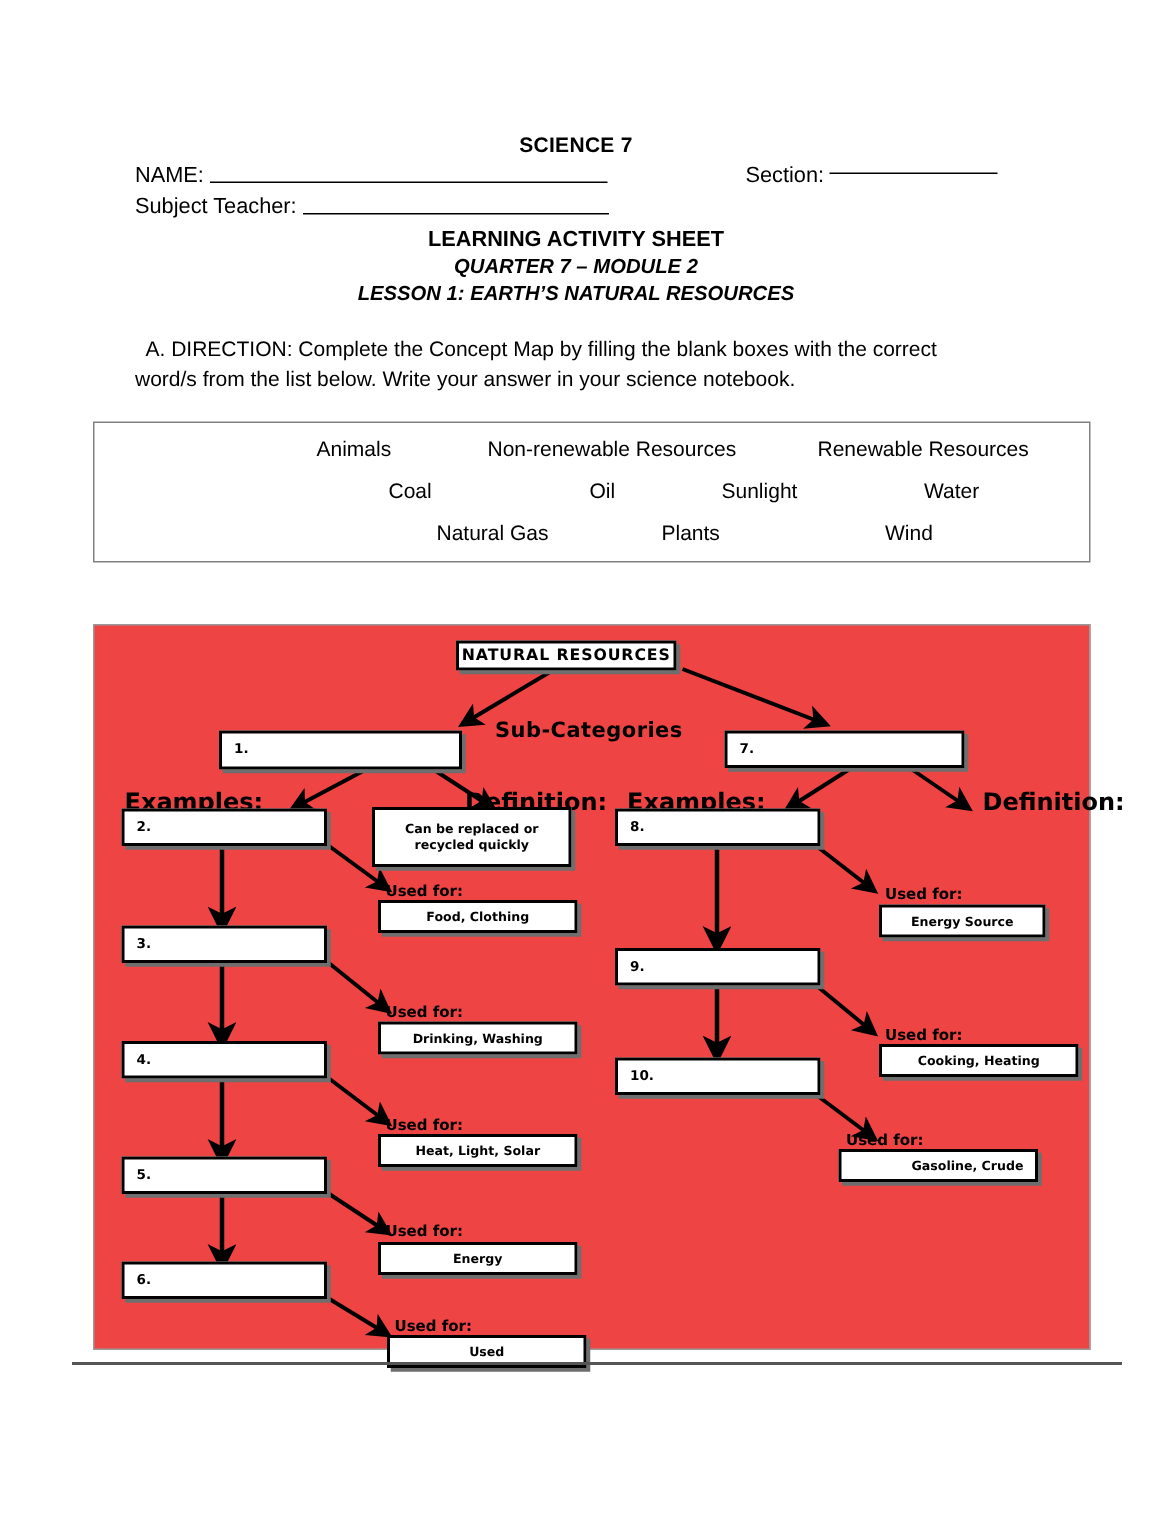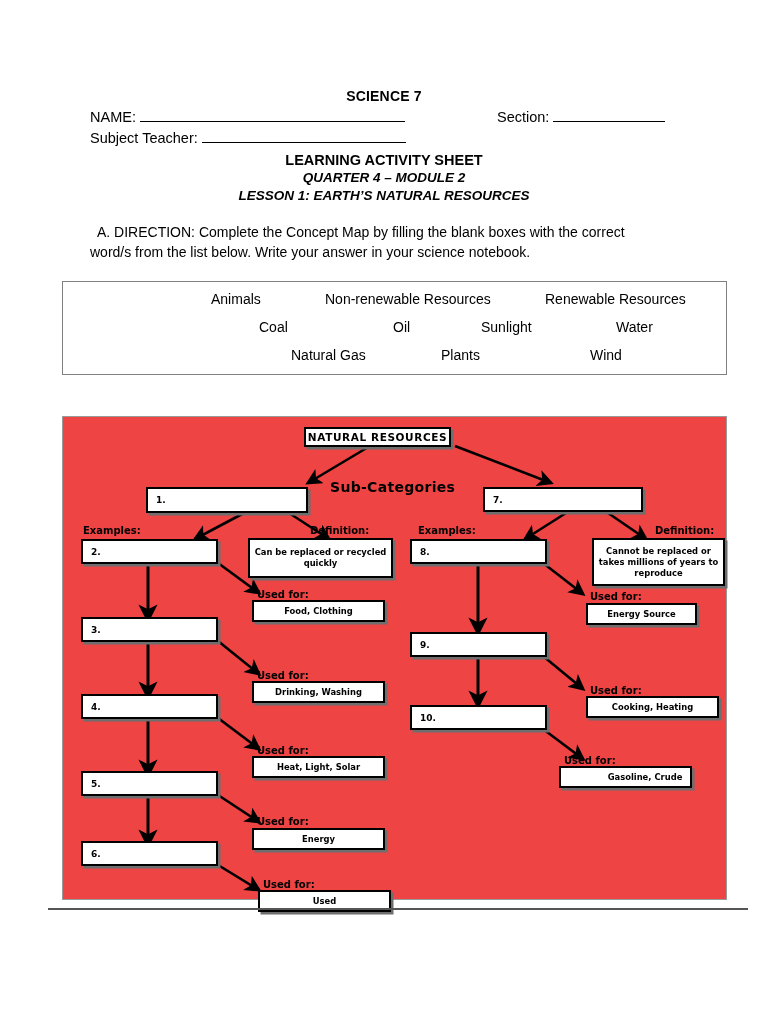--- a/index.html
+++ b/index.html
@@ -44,21 +44,21 @@
     border-bottom: 1.6px solid #000;
     margin-left: 4px;
     margin-bottom: 3px;
     height: 0;
   }
   .rule-name      { width: 265px; }
   .rule-teacher   { width: 204px; }
   .rule-section   { width: 112px; }
   .rule-date      { width: 118px; }
   .id-left  { width: 370px; display: flex; align-items: flex-end; }
-  .id-right { display: flex; align-items: flex-end; }
+  .id-right { display: flex; align-items: center; }
   .spacer-section { width: 37px; }
   .spacer-date    { width: 68px; }
 
   .doc-heading {
     position: absolute;
     left: 0; width: 768px;
     text-align: center;
     font-weight: bold;
   }
   .dh1 { top: 152px; font-size: 14.5px; }
@@ -139,21 +139,21 @@
     align-items: center;
     justify-content: center;
     text-align: center;
     line-height: 11px;
     padding: 2px 4px;
   }
   .lbl {
     position: absolute;
     font-family: "DejaVu Sans", sans-serif;
     font-weight: bold;
-    font-size: 10px;
+    font-size: 16px;
     white-space: nowrap;
   }
   .lbl-sub {
     font-size: 14px;
     letter-spacing: .3px;
   }
   .lbl-usedfor { font-size: 10px; }
 
   svg.connectors {
     position: absolute;
@@ -189,21 +189,21 @@
   </div>
   <div class="id-row">
     <div class="id-left">
       <span class="id-label">Subject Teacher:</span>
       <span class="rule rule-teacher"></span>
     </div>
   </div>
 </div>
 
 <div class="doc-heading dh1">LEARNING ACTIVITY SHEET</div>
-<div class="doc-heading dh2">QUARTER 4 – MODULE 2</div>
+<div class="doc-heading dh2">QUARTER 7 – MODULE 2</div>
 <div class="doc-heading dh3">LESSON 1: EARTH’S NATURAL RESOURCES</div>
 
 <div class="direction">
   <span class="indent">A. DIRECTION: Complete the Concept Map by filling the blank boxes with the</span>
   <span>correct word/s from the list below. Write your answer in your science notebook.</span>
 </div>
 
 <div class="wordbank">
   <div class="wb-row wb-r2">
     <span style="left:196px">Coal</span>
@@ -276,21 +276,21 @@
 
     <div class="titlebox" style="left:241px; top:10px; width:147px; height:20px;">NATURAL RESOURCES</div>
 
     <div class="lbl lbl-sub" style="left:267px; top:62px;">Sub-Categories</div>
 
     <div class="nbox" style="left:83px; top:70px; width:162px; height:26px;">1.</div>
 
     <div class="lbl" style="left:20px; top:108px;">Examples:</div>
     <div class="lbl" style="left:247px; top:108px;">Definition:</div>
 
-    <div class="tbox" style="left:185px; top:121px; width:145px; height:40px;">Can be replaced or recycled quickly</div>
+    <div class="tbox" style="left:185px; top:121px; width:133px; height:40px;">Can be replaced or recycled quickly</div>
 
     <div class="nbox" style="left:18px; top:122px; width:137px; height:25px;">2.</div>
     <div class="nbox" style="left:18px; top:200px; width:137px; height:25px;">3.</div>
     <div class="nbox" style="left:18px; top:277px; width:137px; height:25px;">4.</div>
     <div class="nbox" style="left:18px; top:354px; width:137px; height:25px;">5.</div>
     <div class="nbox" style="left:18px; top:424px; width:137px; height:25px;">6.</div>
 
     <div class="lbl lbl-usedfor" style="left:194px; top:172px;">Used for:</div>
     <div class="tbox" style="left:189px; top:183px; width:133px; height:22px;">Food, Clothing</div>
 
@@ -304,21 +304,20 @@
     <div class="tbox" style="left:189px; top:411px; width:133px; height:22px;">Energy</div>
 
     <div class="lbl lbl-usedfor" style="left:200px; top:462px;">Used for:</div>
     <div class="tbox" style="left:195px; top:473px; width:133px; height:22px;">Used</div>
 
     <div class="nbox" style="left:420px; top:70px; width:160px; height:25px;">7.</div>
 
     <div class="lbl" style="left:355px; top:108px;">Examples:</div>
     <div class="lbl" style="left:592px; top:108px;">Definition:</div>
 
-    <div class="tbox" style="left:529px; top:121px; width:133px; height:48px;">Cannot be replaced or takes millions of years to reproduce</div>
 
     <div class="nbox" style="left:347px; top:122px; width:137px; height:25px;">8.</div>
     <div class="nbox" style="left:347px; top:215px; width:137px; height:25px;">9.</div>
     <div class="nbox" style="left:347px; top:288px; width:137px; height:25px;">10.</div>
 
     <div class="lbl lbl-usedfor" style="left:527px; top:174px;">Used for:</div>
     <div class="tbox" style="left:523px; top:186px; width:111px; height:22px;">Energy Source</div>
 
     <div class="lbl lbl-usedfor" style="left:527px; top:268px;">Used for:</div>
     <div class="tbox" style="left:523px; top:279px; width:133px; height:22px;">Cooking, Heating</div>

